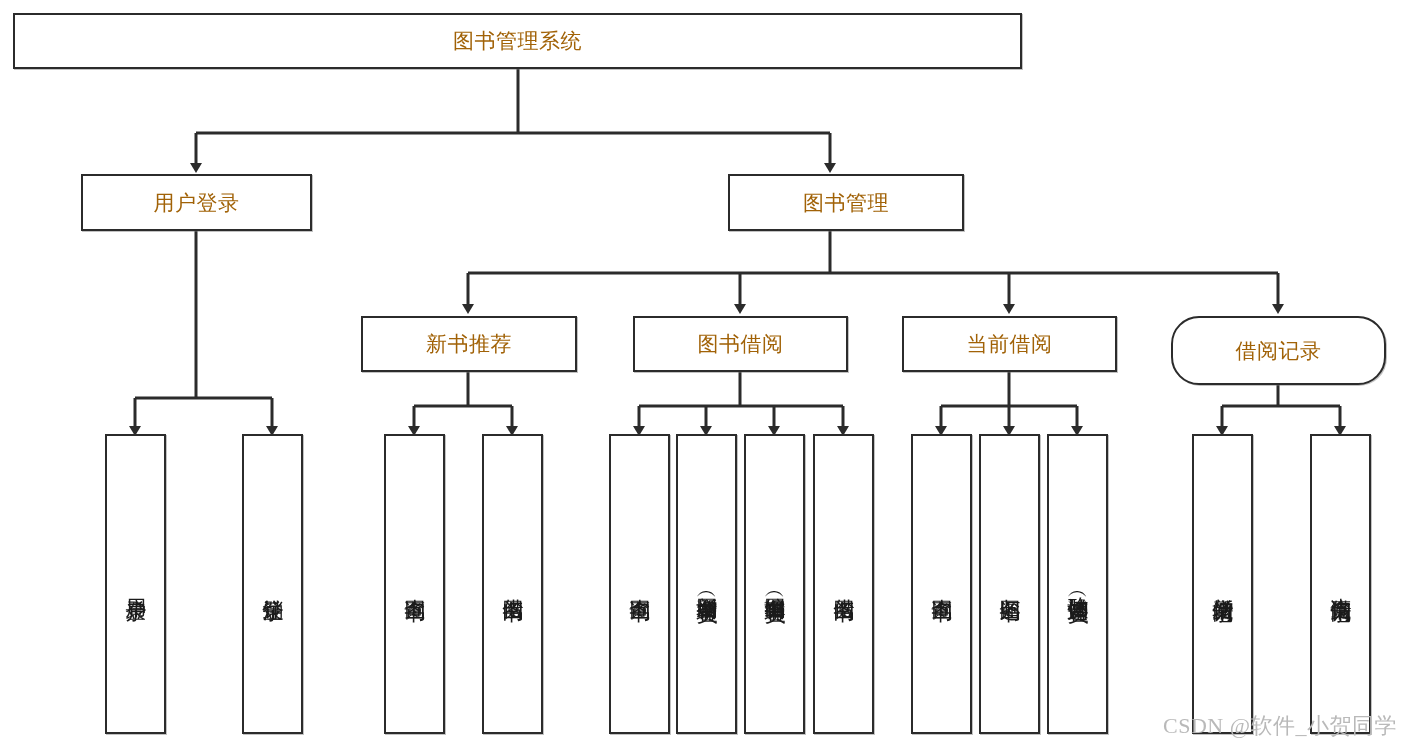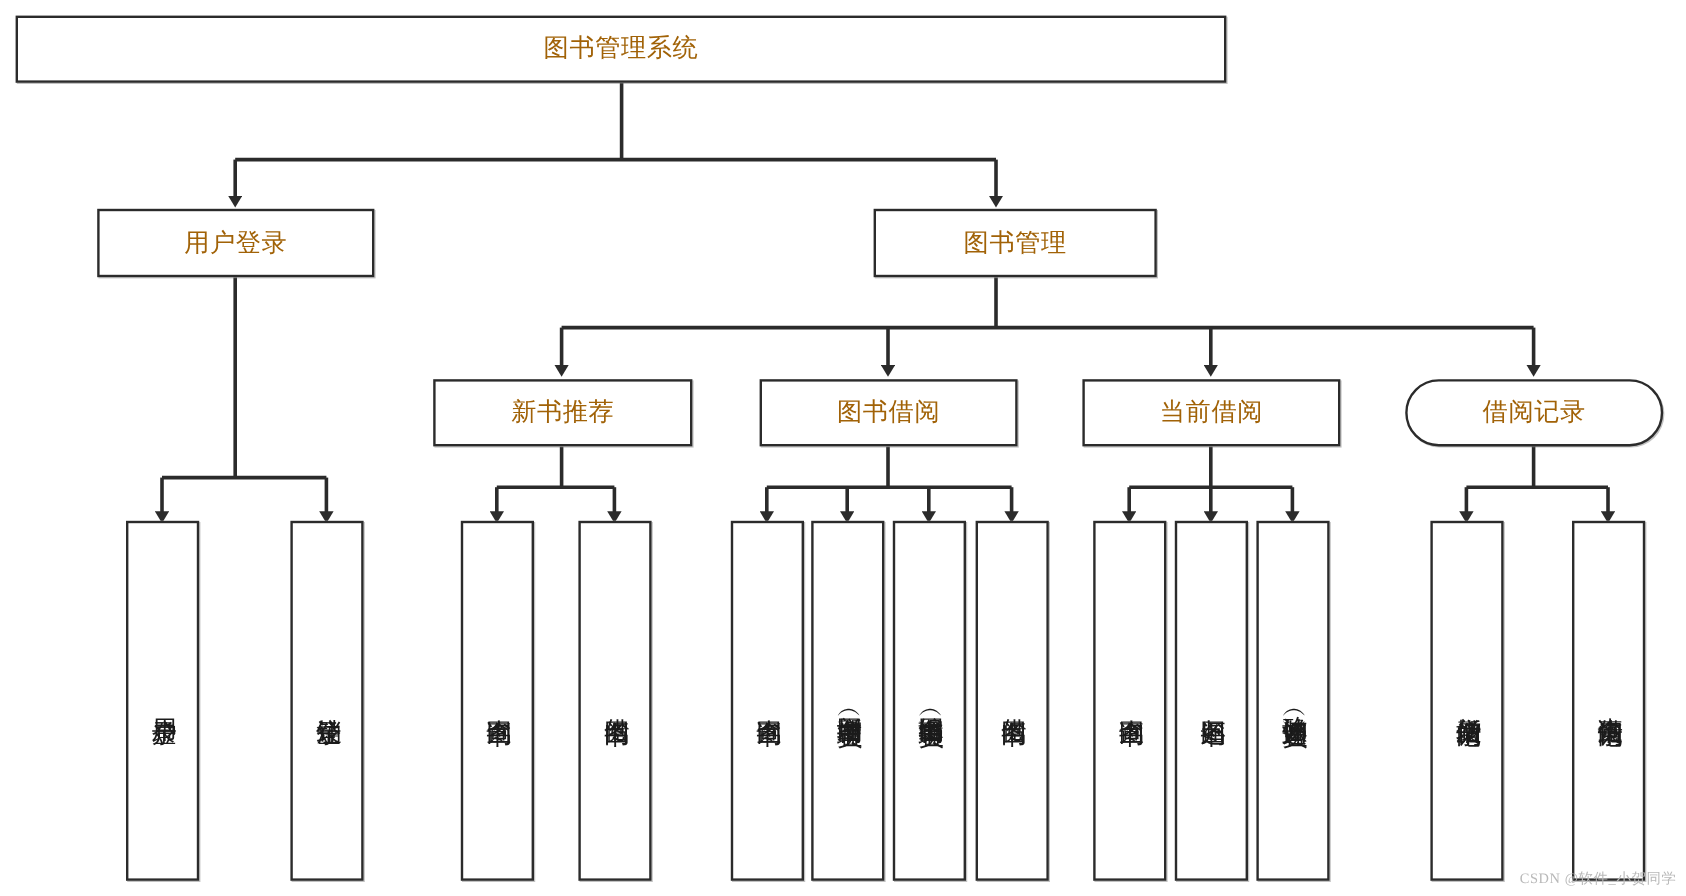--- a/index.html
+++ b/index.html
@@ -65,21 +65,21 @@
     left: 0;
     top: 0;
     width: 1405px;
     height: 747px;
     pointer-events: none;
   }
   #watermark {
     position: absolute;
     right: 8px;
     bottom: 6px;
-    font-size: 12px;
+    font-size: 22px;
     color: #b9b9b9;
     font-family: "Liberation Serif", "DejaVu Serif", serif;
     white-space: nowrap;
     letter-spacing: 0.5px;
   }
 </style>
 </head>
 <body>
 
 <div id="diagram-root">
@@ -151,21 +151,21 @@
   </div>
 
   <div class="node-box" style="left:902px; top:316px; width:215px; height:56px;">
     <span class="node-label-h">当前借阅</span>
   </div>
 
   <div class="node-box" style="left:633px; top:316px; width:215px; height:56px;">
     <span class="node-label-h">图书借阅</span>
   </div>
 
-  <div class="node-box" style="left:1171px; top:316px; width:215px; height:56px;border-radius:28px;">
+  <div class="node-box" style="left:1171px; top:316px; width:215px; height:69px;border-radius:28px;">
     <span class="node-label-h">借阅记录</span>
   </div>
 
   <div class="leaf-box" style="left:105px; top:434px; width:61px; height:300px;">
     <span class="node-label-v">用户登录</span>
   </div>
   <div class="leaf-box" style="left:242px; top:434px; width:61px; height:300px;">
     <span class="node-label-v">注销登录</span>
   </div>
 

